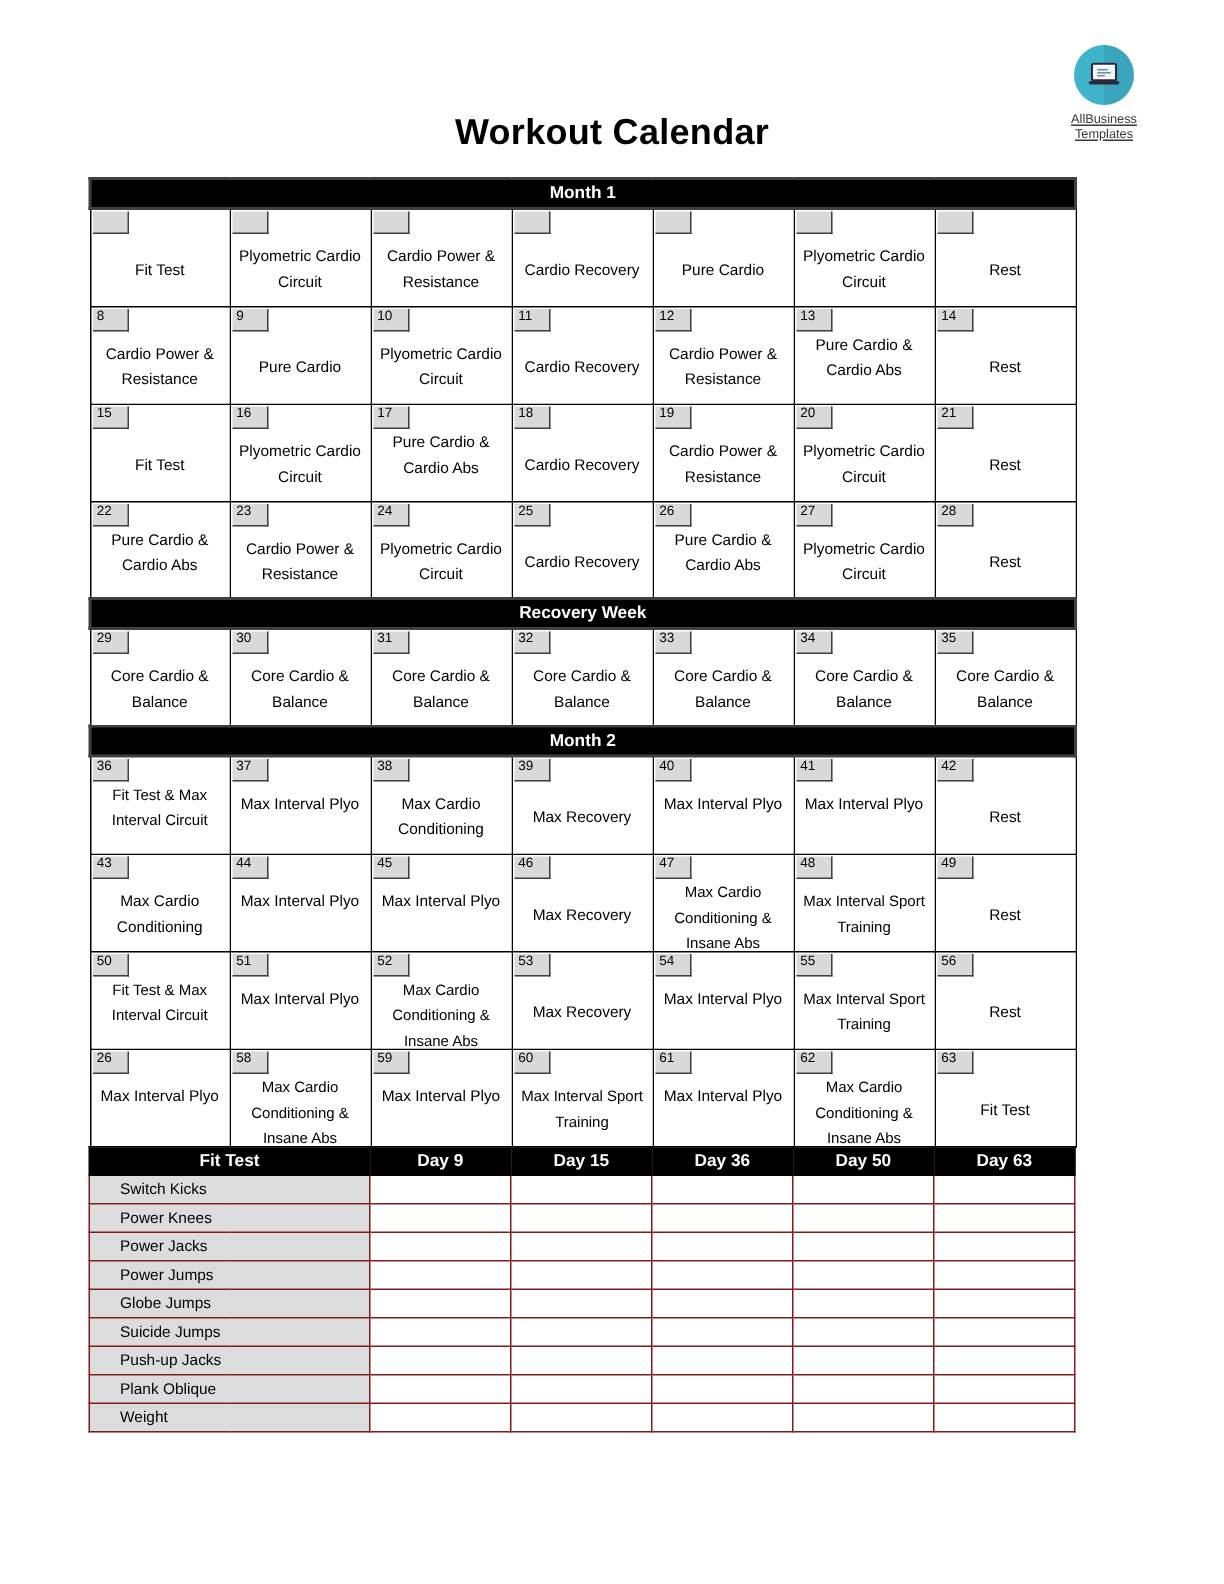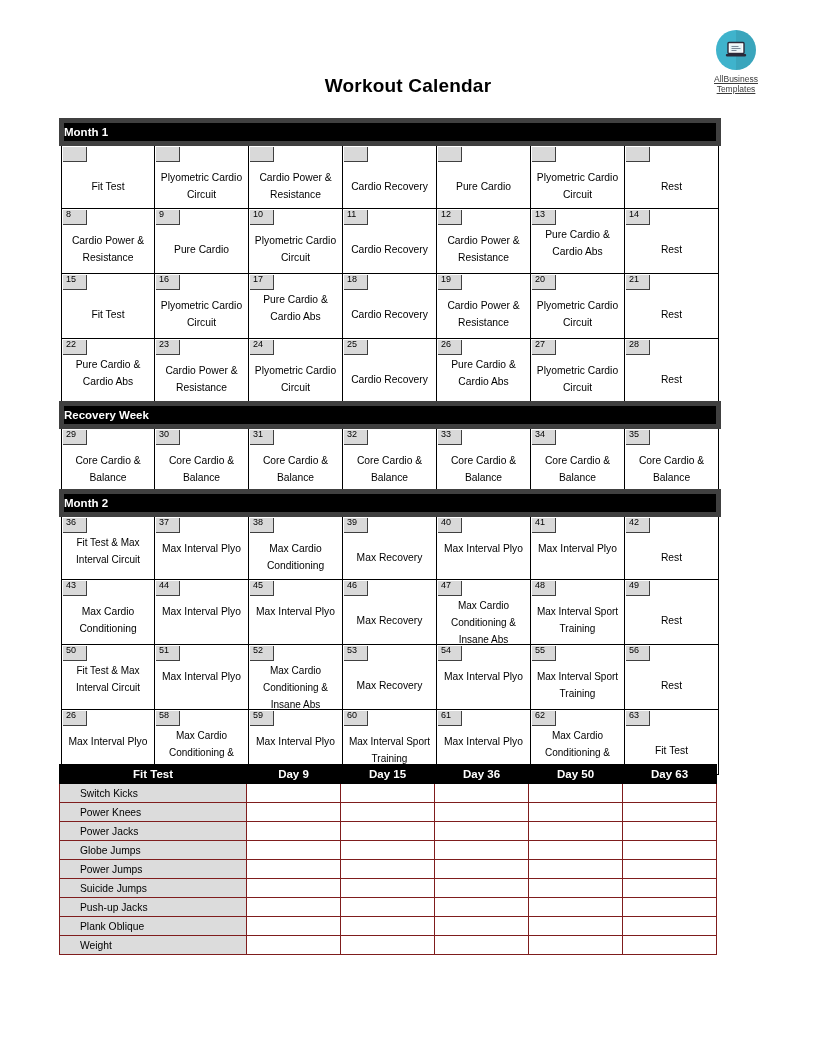--- a/index.html
+++ b/index.html
@@ -33,37 +33,37 @@
   .logo-text {
     font-size: 8.5px; line-height: 10px; color: #3a3a3a;
     font-family: "Liberation Sans", sans-serif;
     text-decoration: underline;
   }
 
   
   .title {
     position: absolute; top: 75px; left: 0; width: 816px;
     text-align: center;
-    font-size: 19px; font-weight: bold; letter-spacing: .2px;
+    font-size: 24px; font-weight: bold; letter-spacing: .2px;
   }
 
   
   .cal {
     position: absolute; left: 59px; top: 118px;
     width: 657px;
     border-collapse: collapse;
     table-layout: fixed;
   }
   .cal td, .cal th { padding: 0; margin: 0; }
 
   .band {
     background: #000; color: #fff;
-    font-weight: bold; font-size: 11.5px;
+    text-align: center; font-weight: bold; font-size: 11.5px;
     height: 18px; line-height: 18px;
-    border: 5px solid #404040;
+    border: 2px solid #404040;
   }
 
   .daycell {
     position: relative;
     height: 65px;
     border: 1px solid #000;
     background: #fff;
     vertical-align: middle;
     overflow: hidden;
   }
@@ -474,29 +474,29 @@
         </tr>
         <tr>
           <td class="label" colspan="2">Power Jacks</td>
           <td></td>
           <td></td>
           <td></td>
           <td></td>
           <td></td>
         </tr>
         <tr>
+          <td class="label" colspan="2">Power Jumps</td>
+          <td></td>
+          <td></td>
+          <td></td>
+          <td></td>
+          <td></td>
+        </tr>
+        <tr>
           <td class="label" colspan="2">Globe Jumps</td>
-          <td></td>
-          <td></td>
-          <td></td>
-          <td></td>
-          <td></td>
-        </tr>
-        <tr>
-          <td class="label" colspan="2">Power Jumps</td>
           <td></td>
           <td></td>
           <td></td>
           <td></td>
           <td></td>
         </tr>
         <tr>
           <td class="label" colspan="2">Suicide Jumps</td>
           <td></td>
           <td></td>

